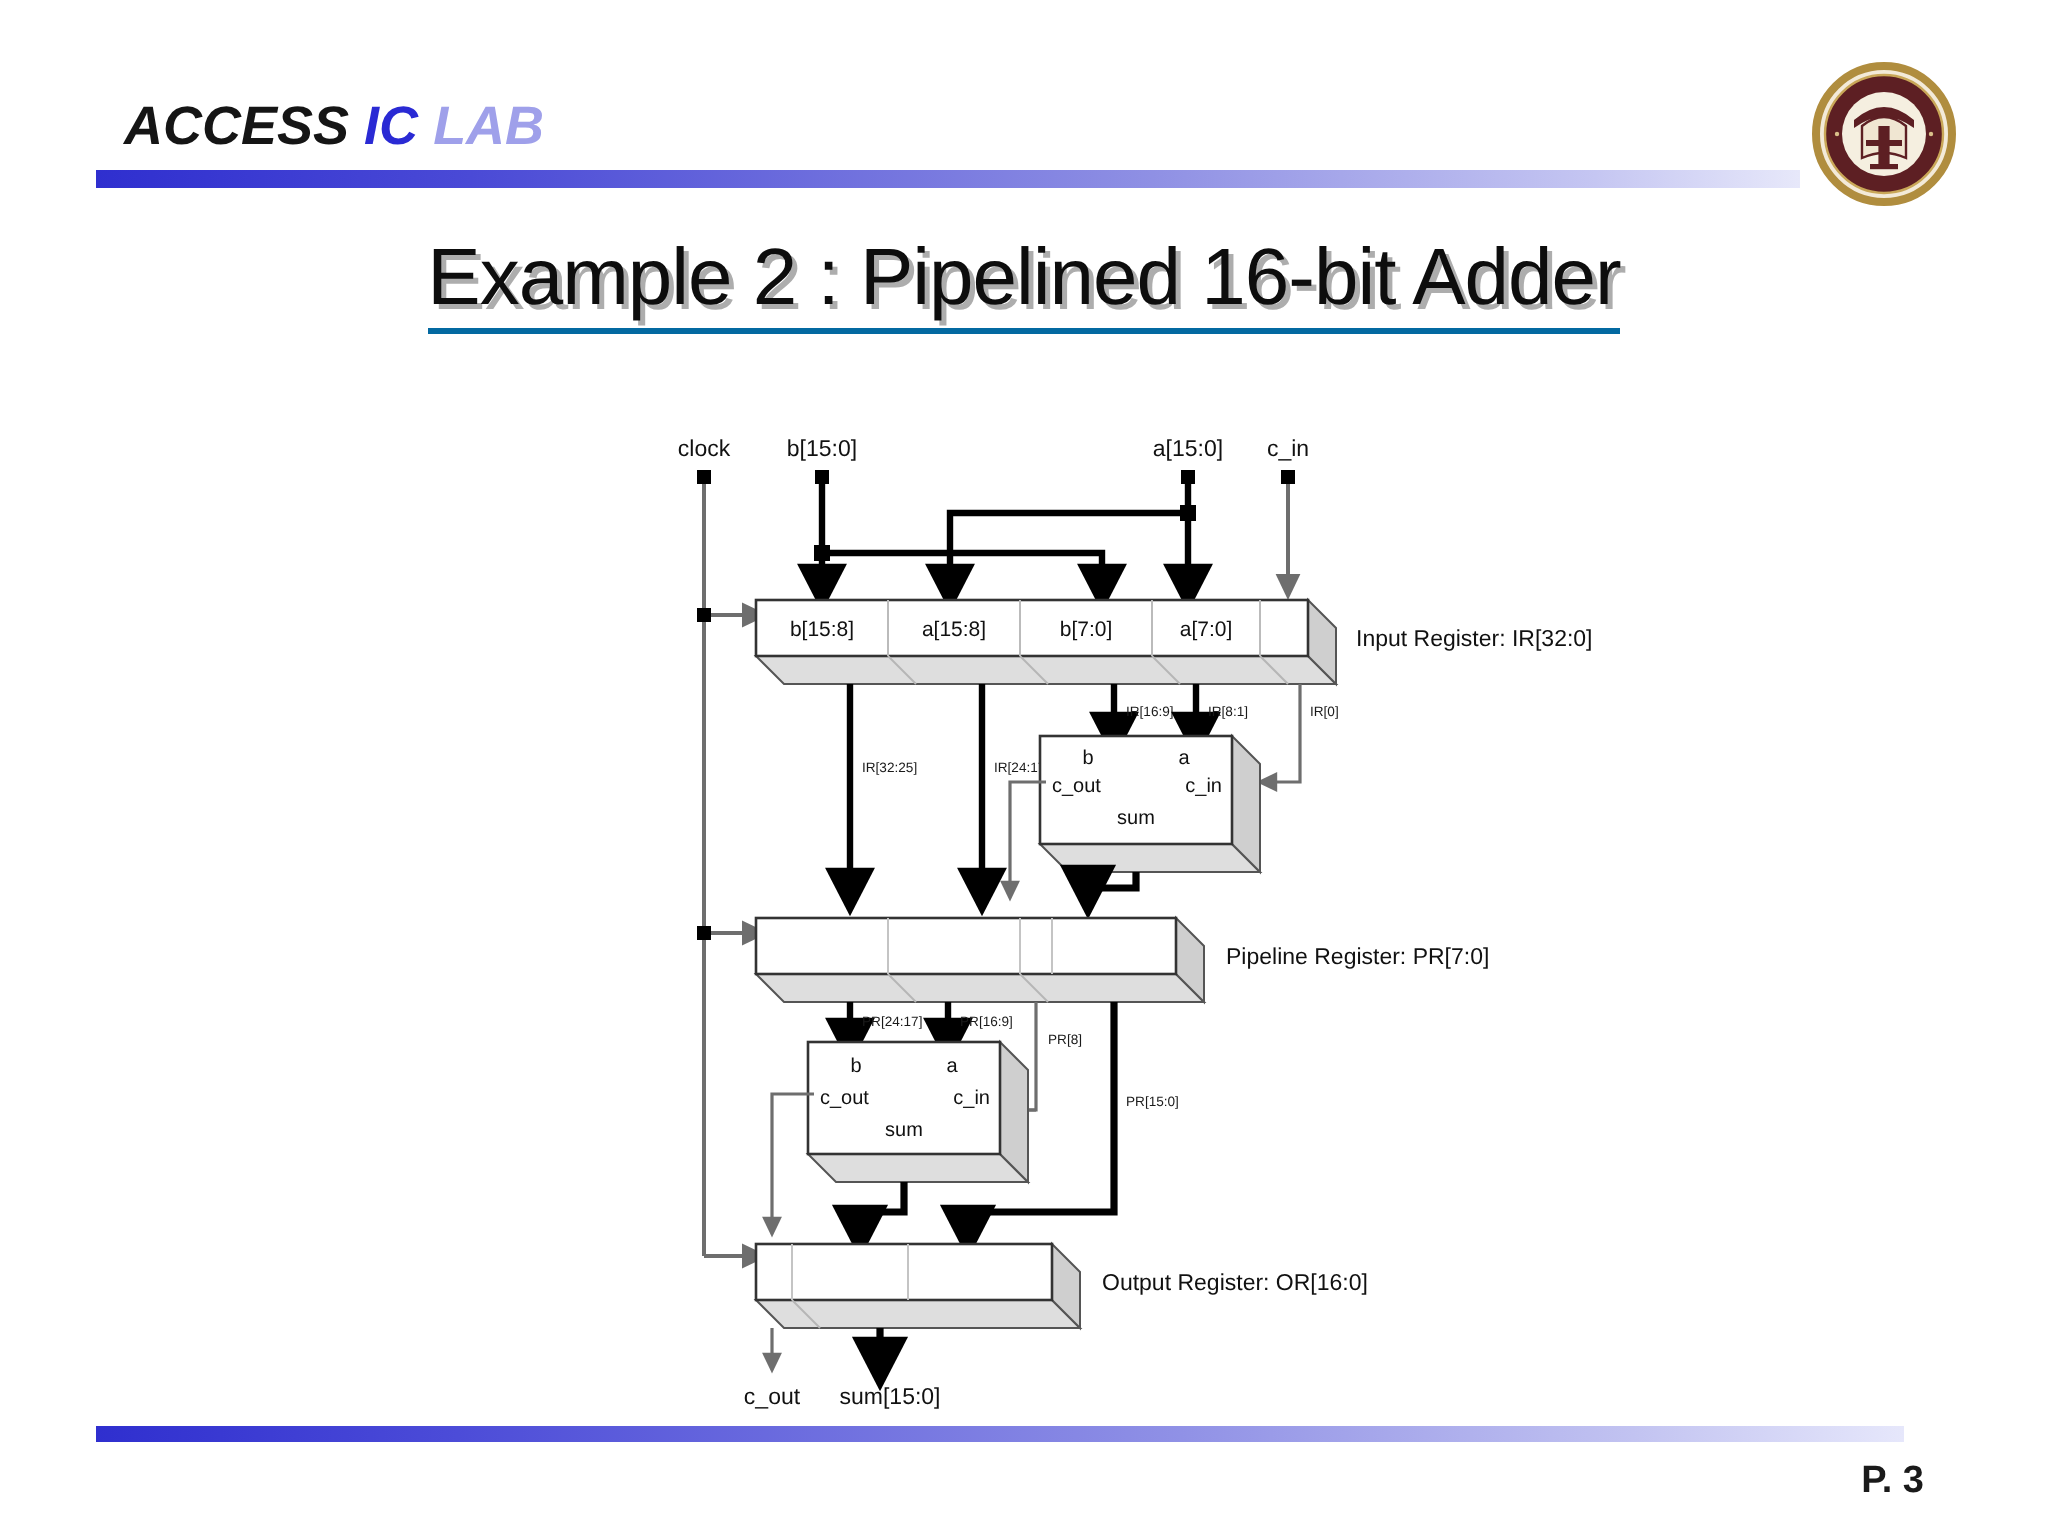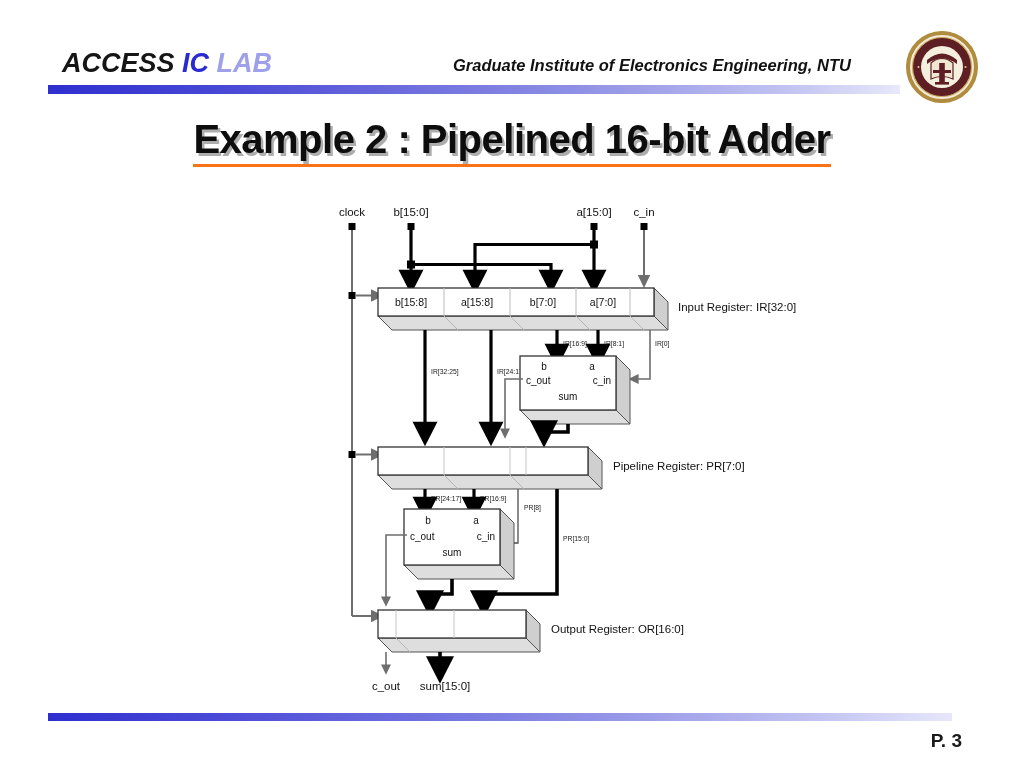--- a/index.html
+++ b/index.html
@@ -69,34 +69,34 @@
   #slide-title-wrap {
     position: absolute;
     left: 0;
     top: 117px;
     width: 1024px;
     text-align: center;
   }
   #slide-title {
     display: inline-block;
     font-size: 40px;
-    font-weight: bold;
+    font-weight: normal;
     color: #0d0d0d;
     letter-spacing: -0.5px;
     text-shadow: 2.5px 2.5px 0px rgba(150,150,150,0.78);
-    border-bottom: 3px solid #f97316;
+    border-bottom: 3px solid #0369a1;
     padding-bottom: 2px;
     white-space: nowrap;
   }
 
   
   #diagram {
     position: absolute;
     left: 330px;
-    top: 198px;
+    top: 210px;
     width: 500px;
     height: 510px;
   }
   #diagram svg { display: block; }
 
   .dg-label    { font-family: "Liberation Sans", sans-serif; font-size: 11.5px; fill: #111111; }
   .dg-label-sm { font-family: "Liberation Sans", sans-serif; font-size: 6.8px;  fill: #1a1a1a; }
   .dg-label-reg{ font-family: "Liberation Sans", sans-serif; font-size: 11.5px; fill: #111111; }
   .dg-cell     { font-family: "Liberation Sans", sans-serif; font-size: 10.5px; fill: #111111; }
   .dg-port     { font-family: "Liberation Sans", sans-serif; font-size: 10px;   fill: #111111; }
@@ -121,21 +121,20 @@
 </style>
 </head>
 <body>
 
 <div id="slide-header">
 
   <div id="logo-access">
     <span class="w1">ACCESS</span><span> </span><span class="w2">IC</span><span> </span><span class="w4">LAB</span>
   </div>
 
-  <div id="header-subtitle">Graduate Institute of Electronics Engineering, NTU</div>
 
   <div id="header-rule"></div>
 
   <div id="ntu-seal">
     <svg width="74" height="74" viewBox="0 0 74 74" aria-hidden="true">
       <circle cx="37" cy="37" r="35" fill="#f3ead8" stroke="#8d6c2d" stroke-width="1"></circle>
       <circle cx="37" cy="37" r="34" fill="none" stroke="#b08d3e" stroke-width="4"></circle>
       <circle cx="37" cy="37" r="29.5" fill="#5d1f23"></circle>
       <circle cx="37" cy="37" r="29.5" fill="none" stroke="#c9a758" stroke-width="1.2"></circle>
       <circle cx="37" cy="37" r="21" fill="#f5efe0"></circle>

